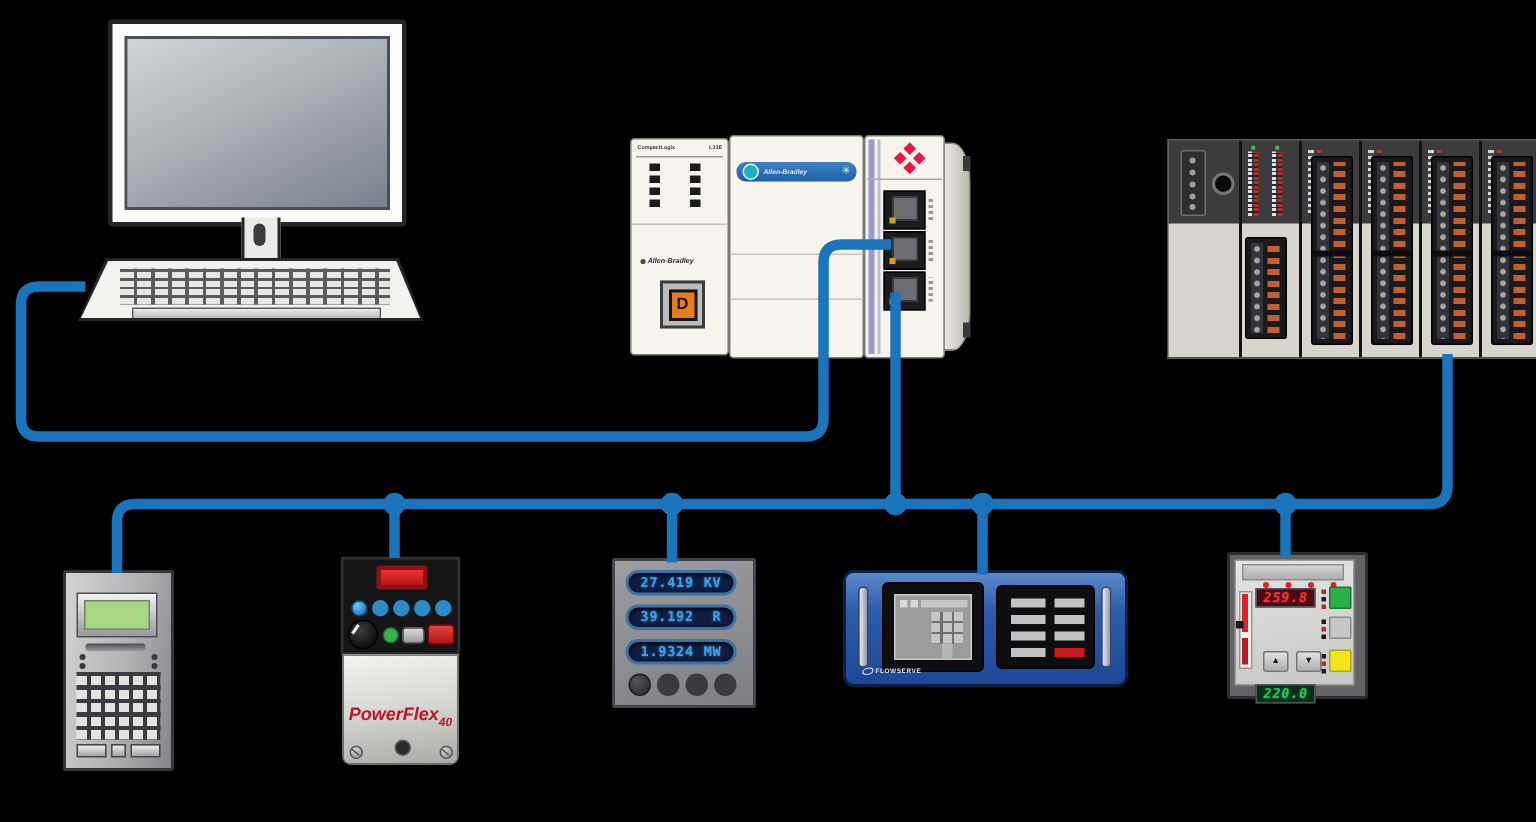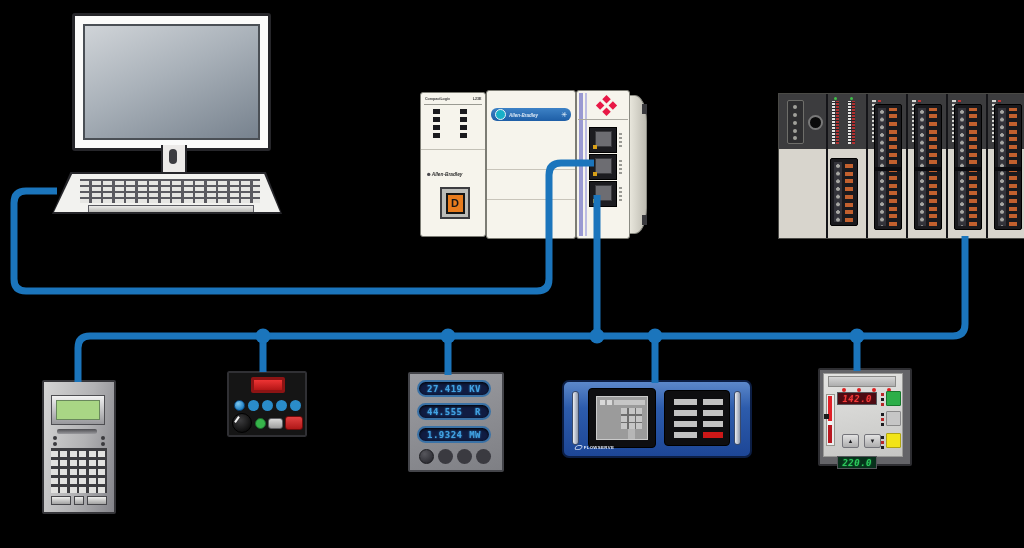--- a/index.html
+++ b/index.html
@@ -361,29 +361,41 @@
         <span class="abs" id="pf-display-in"></span>
       </div>
       <span class="abs" id="pf-btns"></span>
       <div class="abs" id="pf-knob">
         <span class="abs" id="pf-knob-pointer"></span>
       </div>
       <span class="abs" id="pf-green"></span>
       <span class="abs" id="pf-gray"></span>
       <span class="abs" id="pf-red"></span>
     </div>
+    <div class="abs" id="pf-body">
+      <div class="abs" id="pf-brand">
+        <span id="pf-brand-name">PowerFlex</span><span id="pf-brand-model">40</span>
+      </div>
+      <span class="abs" id="pf-ablogo"></span>
+      <span class="abs pf-screw" style="left:4px">
+          <i></i>
+        </span>
+      <span class="abs pf-screw" style="left:64px">
+          <i></i>
+        </span>
+    </div>
   </div>
 
   <div class="abs" id="meter">
     <div class="abs meter-display" style="top:6px">
       <span>27.419</span>
       <span>KV</span>
     </div>
     <div class="abs meter-display" style="top:29px">
-      <span>44.555</span>
+      <span>39.192</span>
       <span>R</span>
     </div>
     <div class="abs meter-display" style="top:52px">
       <span>1.9324</span>
       <span>MW</span>
     </div>
     <span class="abs" id="meter-btns"></span>
   </div>
 
   <div class="abs" id="flow">
@@ -410,21 +422,21 @@
   </div>
 
   <div class="abs" id="pctrl">
     <div class="abs" id="pc-panel">
       <span class="abs" id="pc-topbar"></span>
       <span class="abs" id="pc-toprow-leds"></span>
       <div class="abs" id="pc-bargraph">
         <span class="abs" id="pc-barfill"></span>
       </div>
       <span class="abs" id="pc-blacksq"></span>
-      <div class="abs pc-display" id="pc-pv">142.0</div>
+      <div class="abs pc-display" id="pc-pv">259.8</div>
       <div class="abs pc-display" id="pc-sv">220.0</div>
       <span class="abs" id="pc-dotcol"></span>
       <span class="abs pc-btn" id="pc-btn-green"></span>
       <span class="abs pc-btn" id="pc-btn-gray"></span>
       <span class="abs pc-btn" id="pc-btn-yellow"></span>
       <div class="abs pc-arrow" id="pc-up">
         <span>▲</span>
       </div>
       <div class="abs pc-arrow" id="pc-down">
         <span>▼</span>

